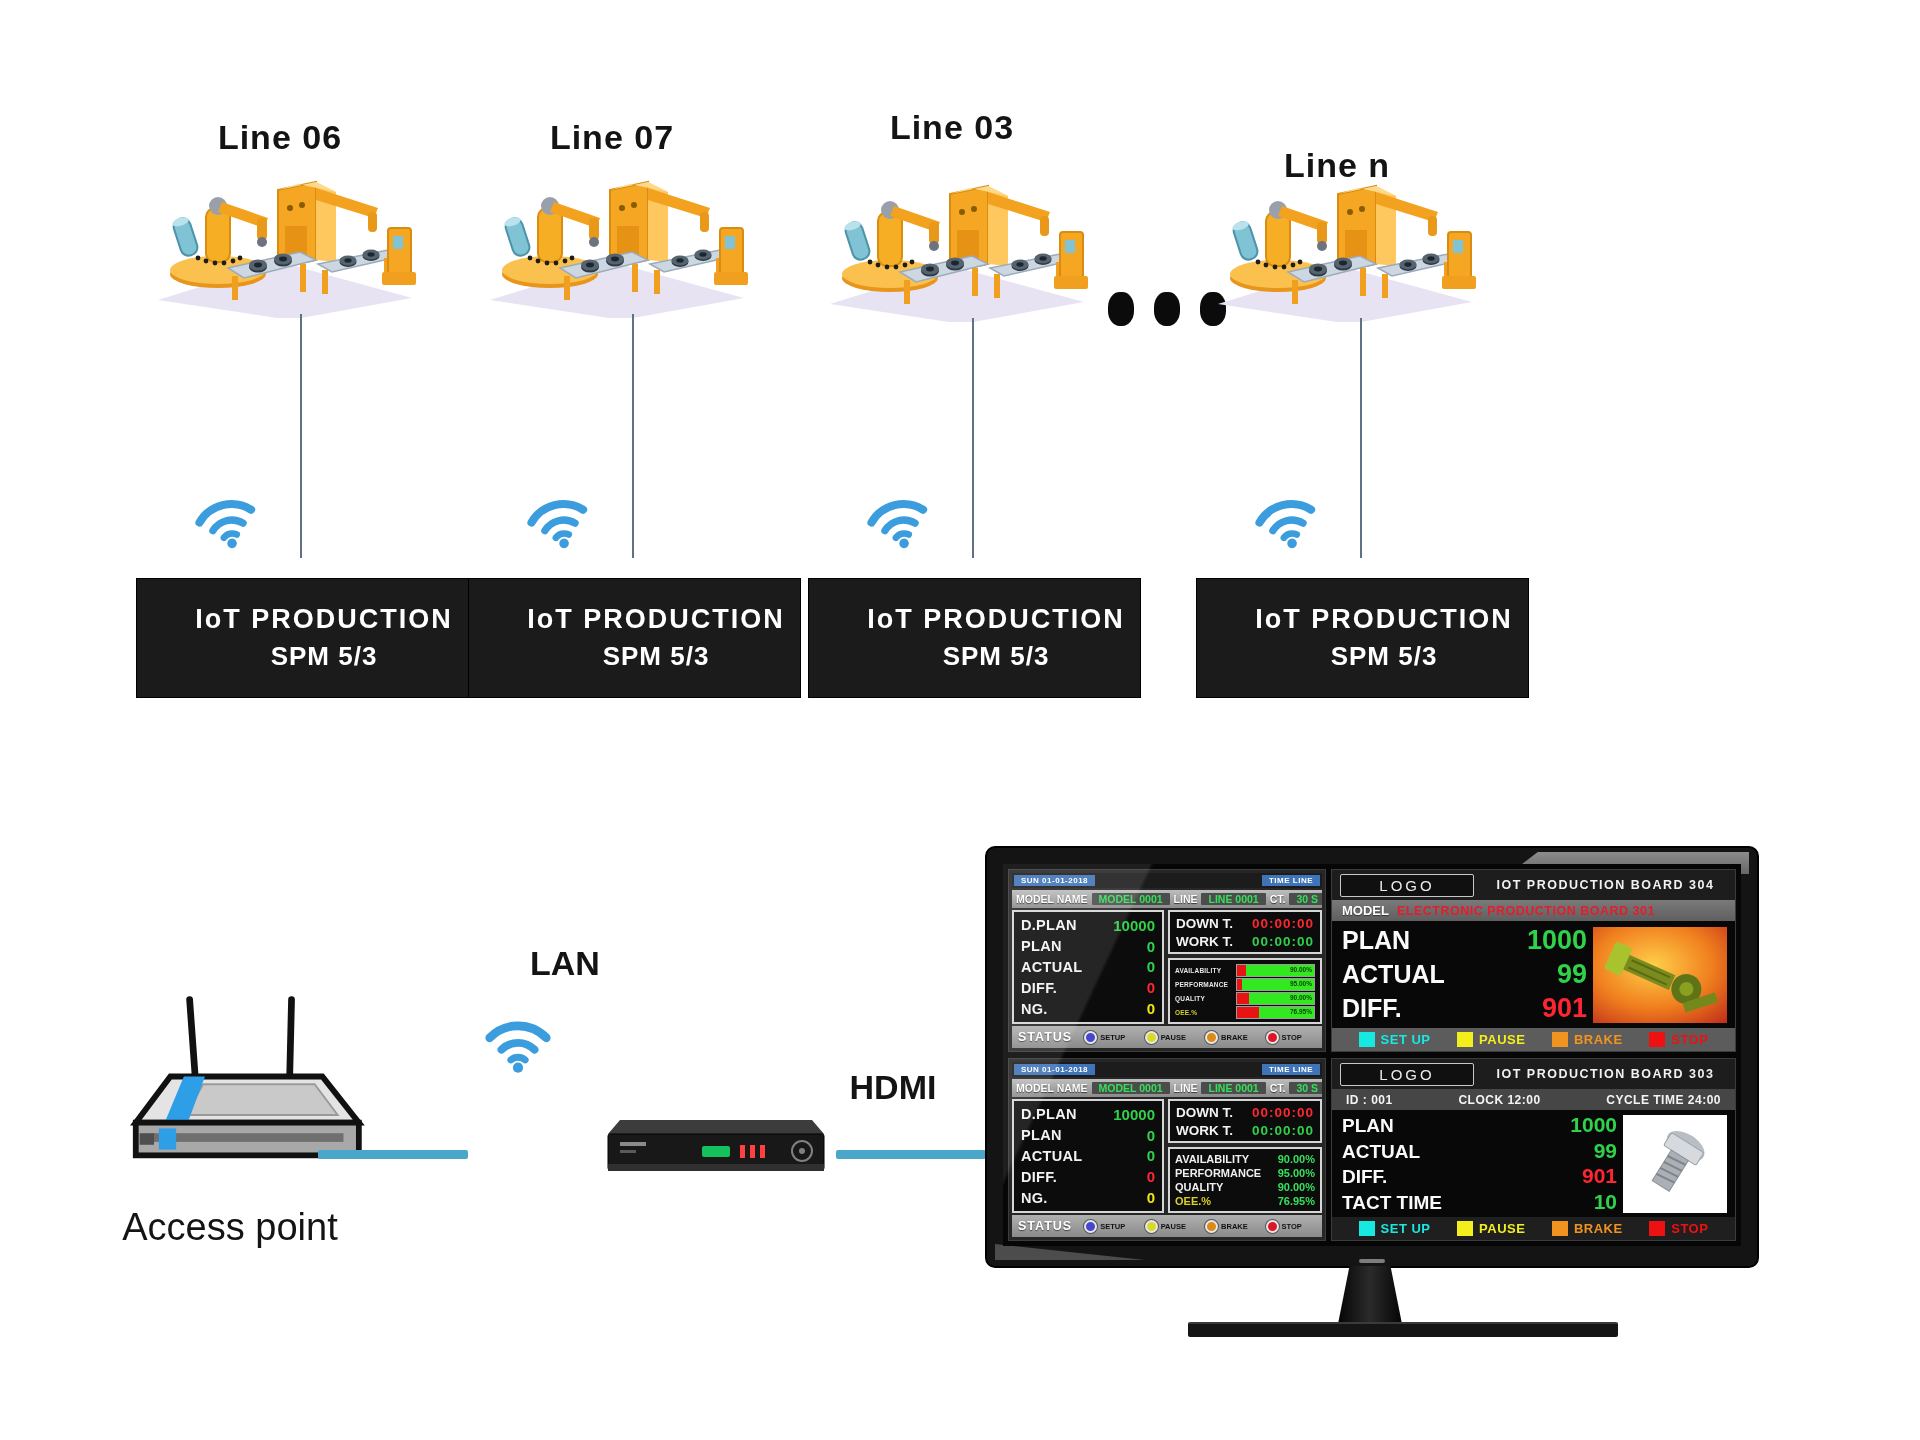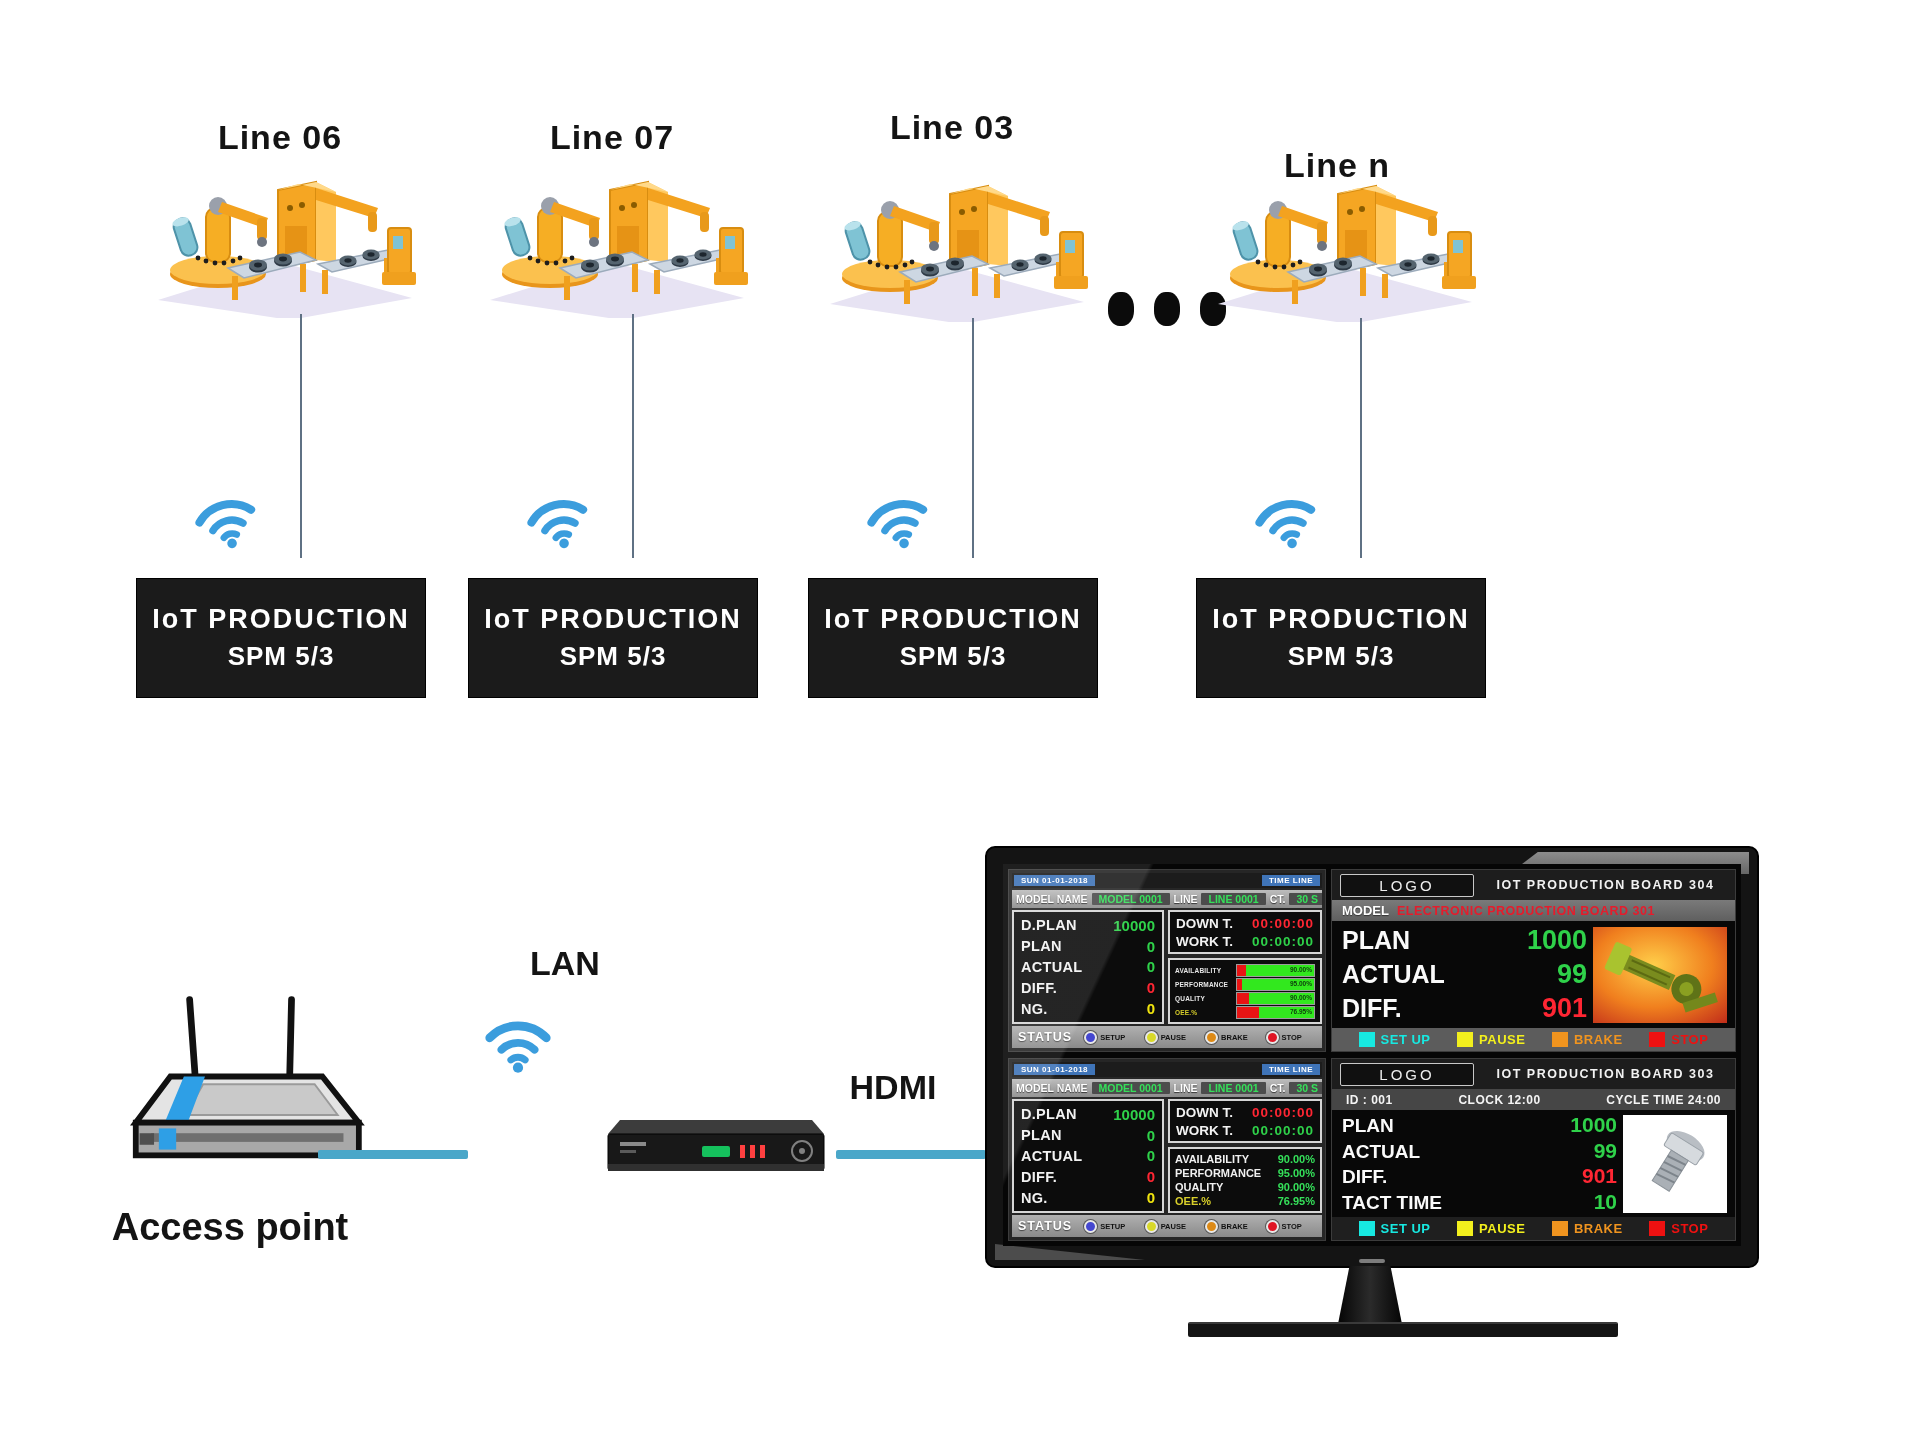--- a/index.html
+++ b/index.html
@@ -5,28 +5,28 @@
   html,body{margin:0;padding:0;background:#fff;}
   #canvas{position:relative;width:1920px;height:1440px;background:#fff;overflow:hidden;
           font-family:"Liberation Sans",sans-serif;}
   .abs{position:absolute;}
 
   
   .line-label{width:230px;text-align:center;font-size:34px;font-weight:bold;color:#141414;letter-spacing:1px;}
   .vline{width:2px;background:#5f7184;}
   .wifi{transform:rotate(-14deg);}
   .iot-box{width:288px;height:118px;background:#1b1b1b;border:1px solid #000;color:#fff;
-           display:flex;flex-direction:column;align-items:center;justify-content:center;gap:6px;}
+           display:flex;flex-direction:column;align-items:center;justify-content:center;gap:6px;padding-left:43px;}
   .iot-box .l1{font-size:27px;font-weight:bold;letter-spacing:2px;}
   .iot-box .l2{font-size:26px;font-weight:bold;letter-spacing:1px;}
   .dot{width:26px;height:34px;background:#0b0b0b;border-radius:45%;}
 
   
   .net-label{font-size:34px;font-weight:bold;color:#141414;text-align:center;}
-  .ap-label{font-size:38px;font-weight:bold;color:#141414;text-align:center;}
+  .ap-label{font-size:38px;font-weight:normal;color:#141414;text-align:center;}
   .link{height:9px;background:#4aa7c9;border-radius:2px;}
 
   
   .monitor{left:985px;top:846px;width:774px;height:422px;background:#141414;border:2px solid #000;
            border-radius:10px;box-sizing:border-box;}
   .mon-accent-tr{right:8px;top:4px;width:240px;height:22px;background:linear-gradient(#9a9a9a,#6f6f6f);
            clip-path:polygon(12% 0,100% 0,100% 100%,0 100%);opacity:.9;}
   .mon-accent-bl{left:8px;bottom:6px;width:150px;height:16px;background:#5a5a5a;
            clip-path:polygon(0 0,100% 100%,0 100%);opacity:.8;}
   .mon-dash{left:50%;bottom:3px;width:26px;height:4px;margin-left:-13px;background:#7d7d7d;border-radius:2px;}

